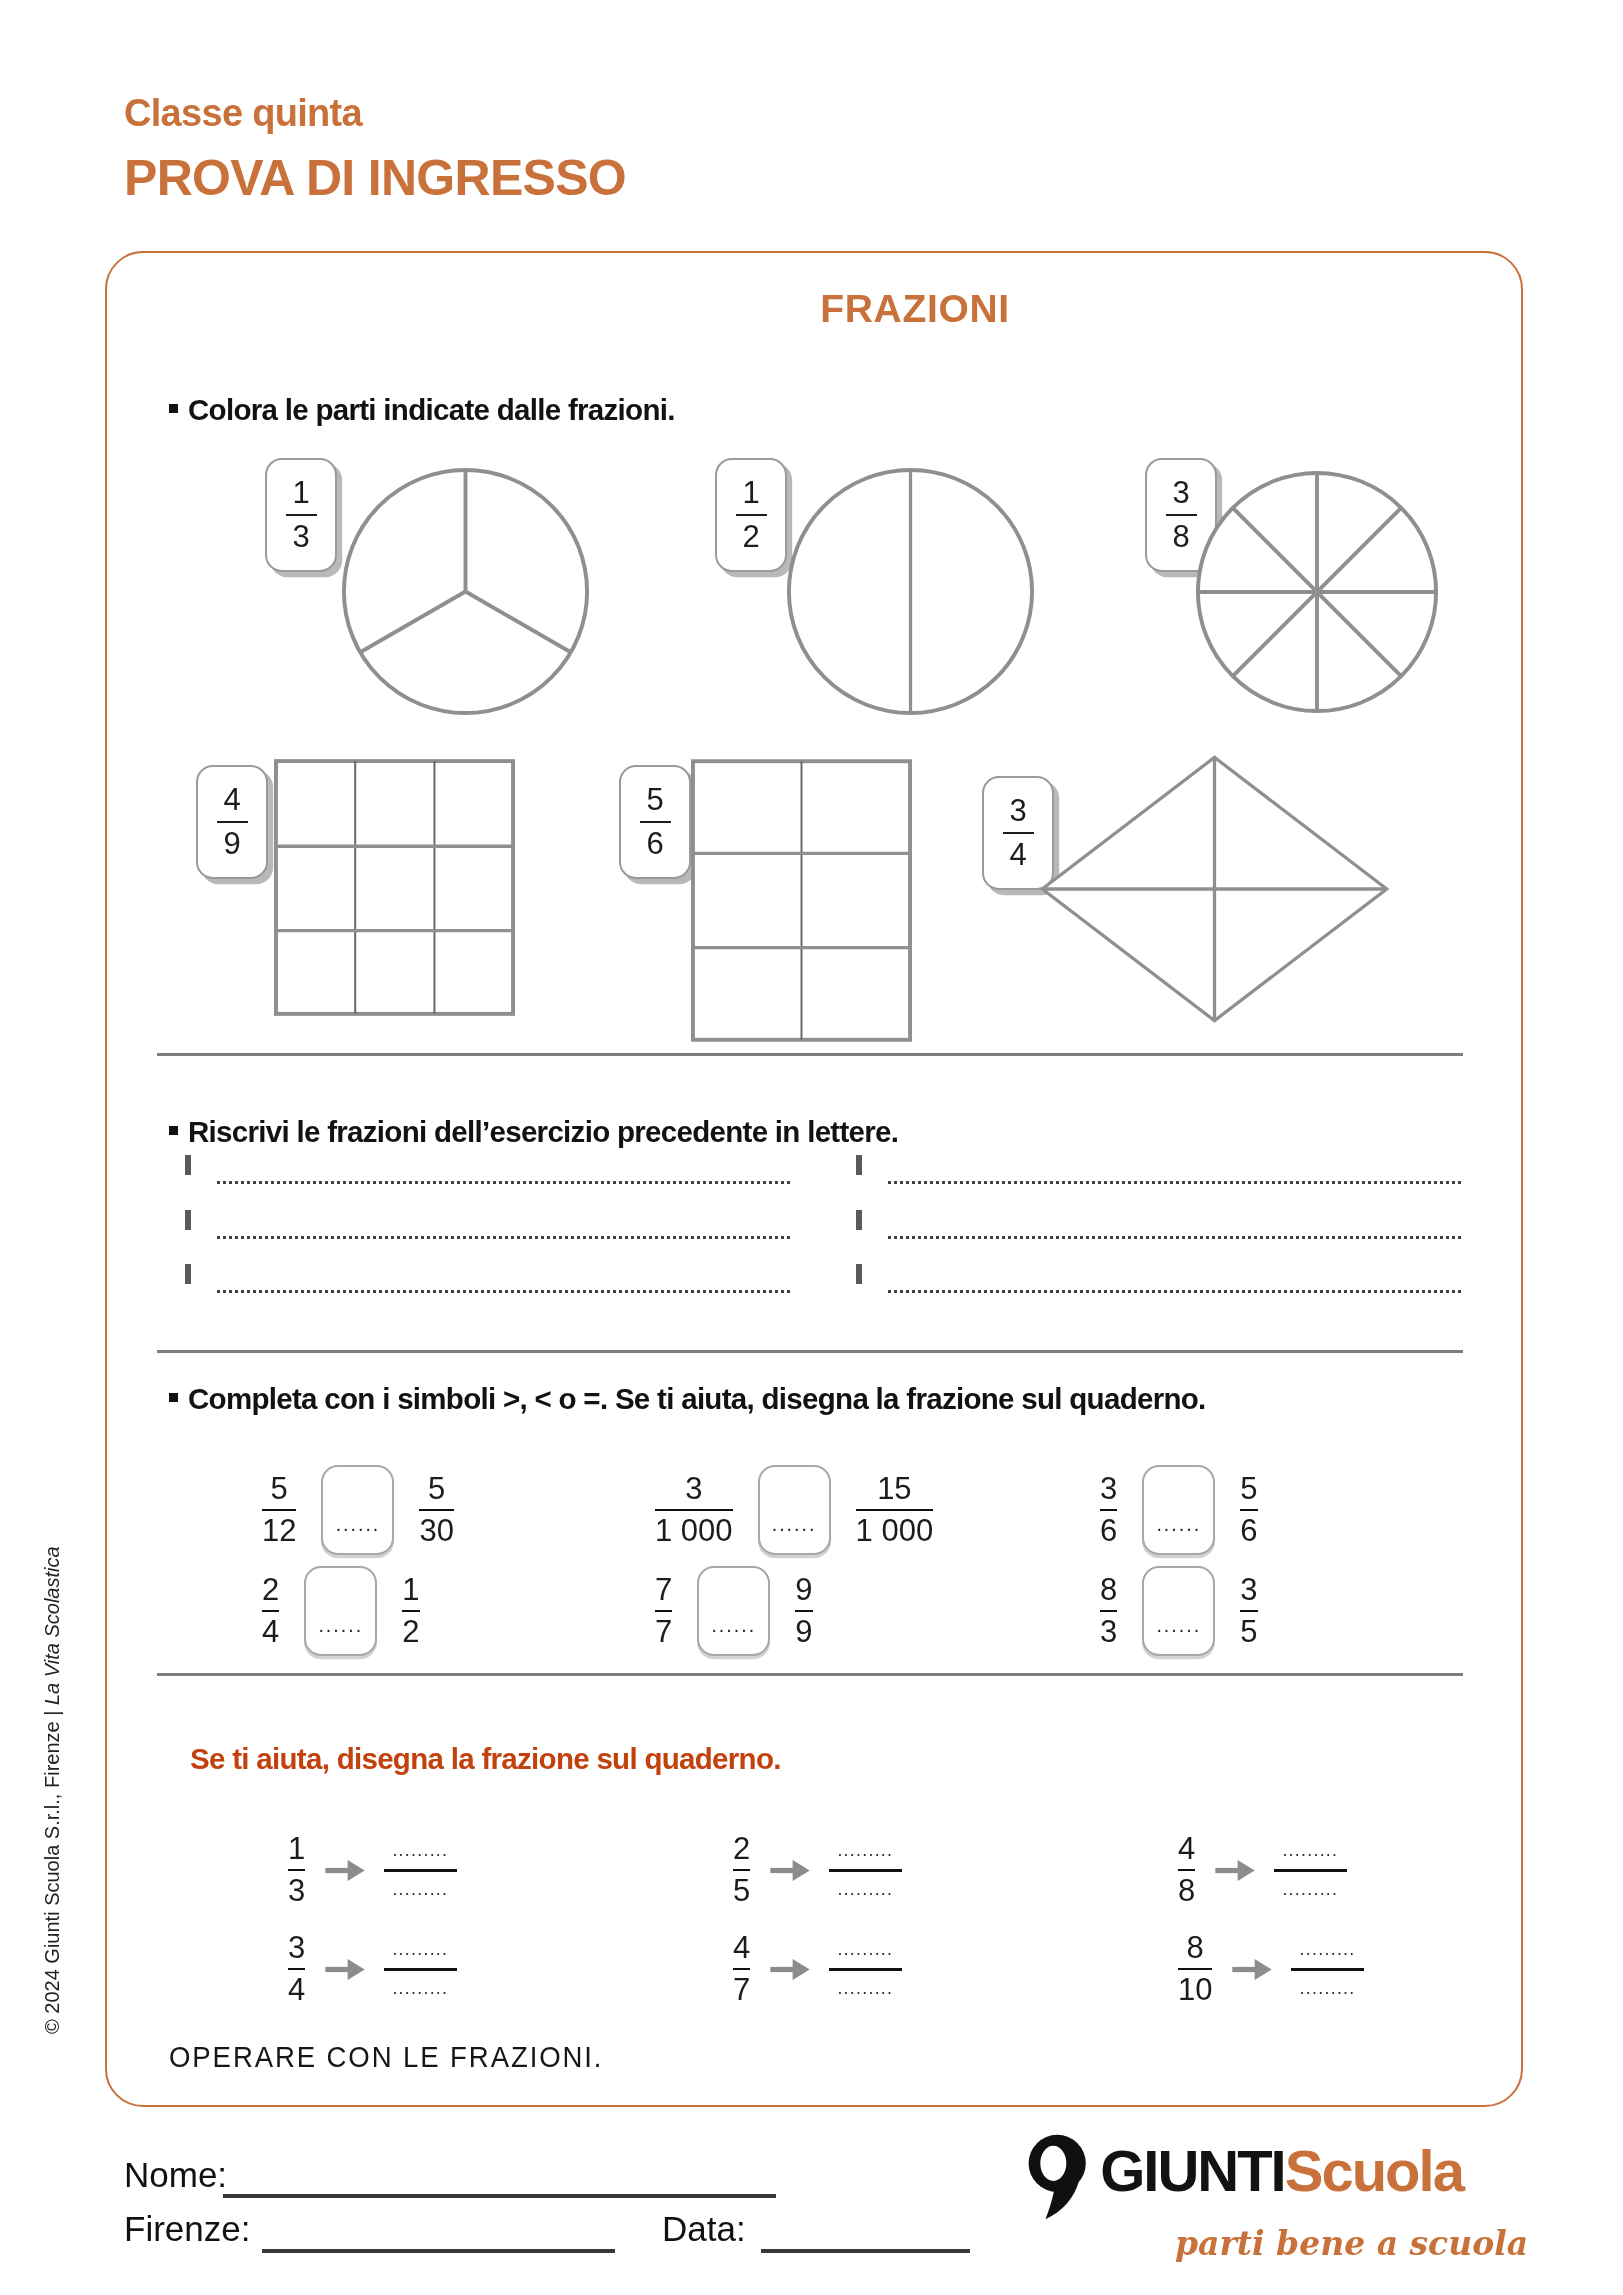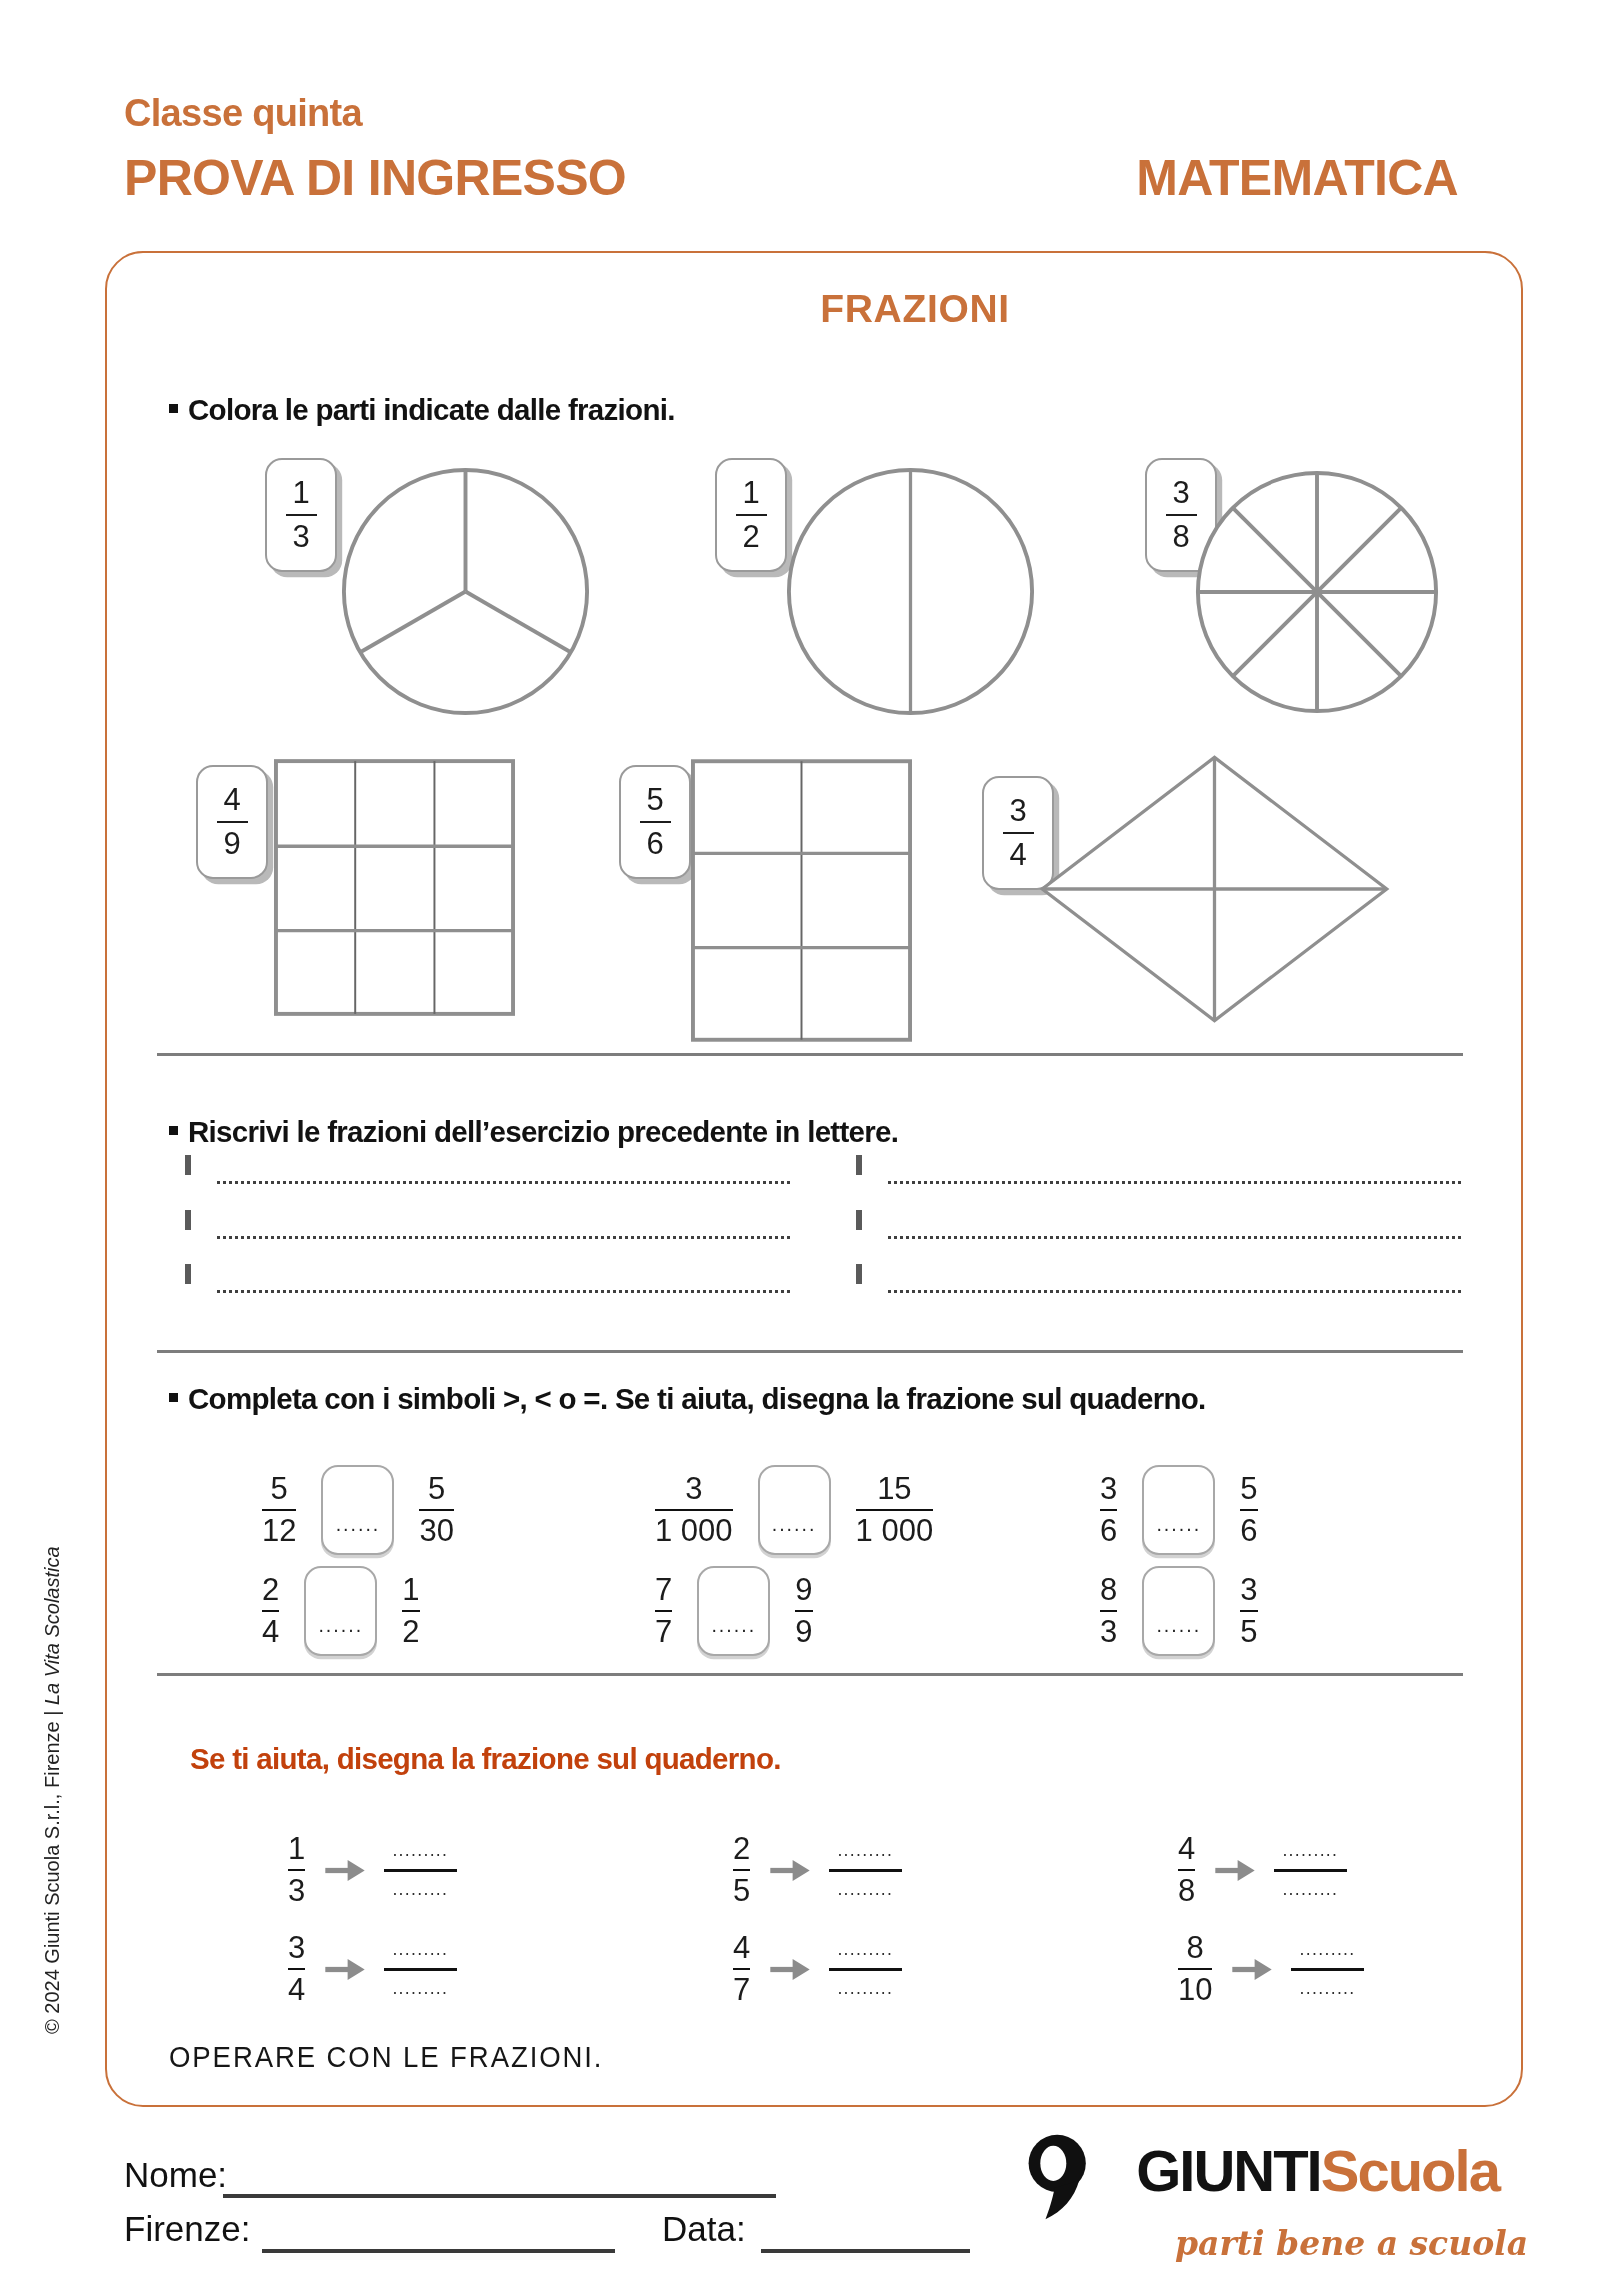--- a/index.html
+++ b/index.html
@@ -63,33 +63,32 @@
   .side-copy{position:absolute;left:41px;top:2034px;transform:rotate(-90deg);transform-origin:top left;
              font-size:20px;color:#222;white-space:nowrap;width:537px;}
   .side-copy .it{font-style:italic;}
 
   
   .f-label{position:absolute;font-size:35px;color:#111;}
   .f-line{position:absolute;height:3.9px;background:#3a3a3a;}
 
   .logo{position:absolute;left:1026px;top:2133px;display:flex;align-items:flex-start;}
   .logo-text{font-size:58px;font-weight:800;letter-spacing:-2px;margin-left:9.2px;margin-top:3.9px;white-space:nowrap;}
-  .logo-black{color:#121212;margin-left:36px;}
+  .logo-black{color:#121212;}
   .logo-orange{color:#C9713A;}
   .tagline{position:absolute;left:1175px;top:2224px;font-family:"DejaVu Serif",serif;
            font-style:italic;font-weight:700;font-size:33px;color:#C9713A;white-space:nowrap;}
 </style>
 </head>
 <body>
 
 <div class="page">
 
   <div class="grade">Classe quinta</div>
   <div class="exam-title">PROVA DI INGRESSO</div>
-  <div class="subject">MATEMATICA</div>
 
   <div class="side-copy">
     <span>© 2024 Giunti Scuola S.r.l., Firenze | </span><span class="it">La Vita Scolastica</span>
   </div>
 
   <div class="sheet">
     <div class="sheet-title">FRAZIONI</div>
   </div>
 
   <div class="instr" style="left:169px;top:393px;">

